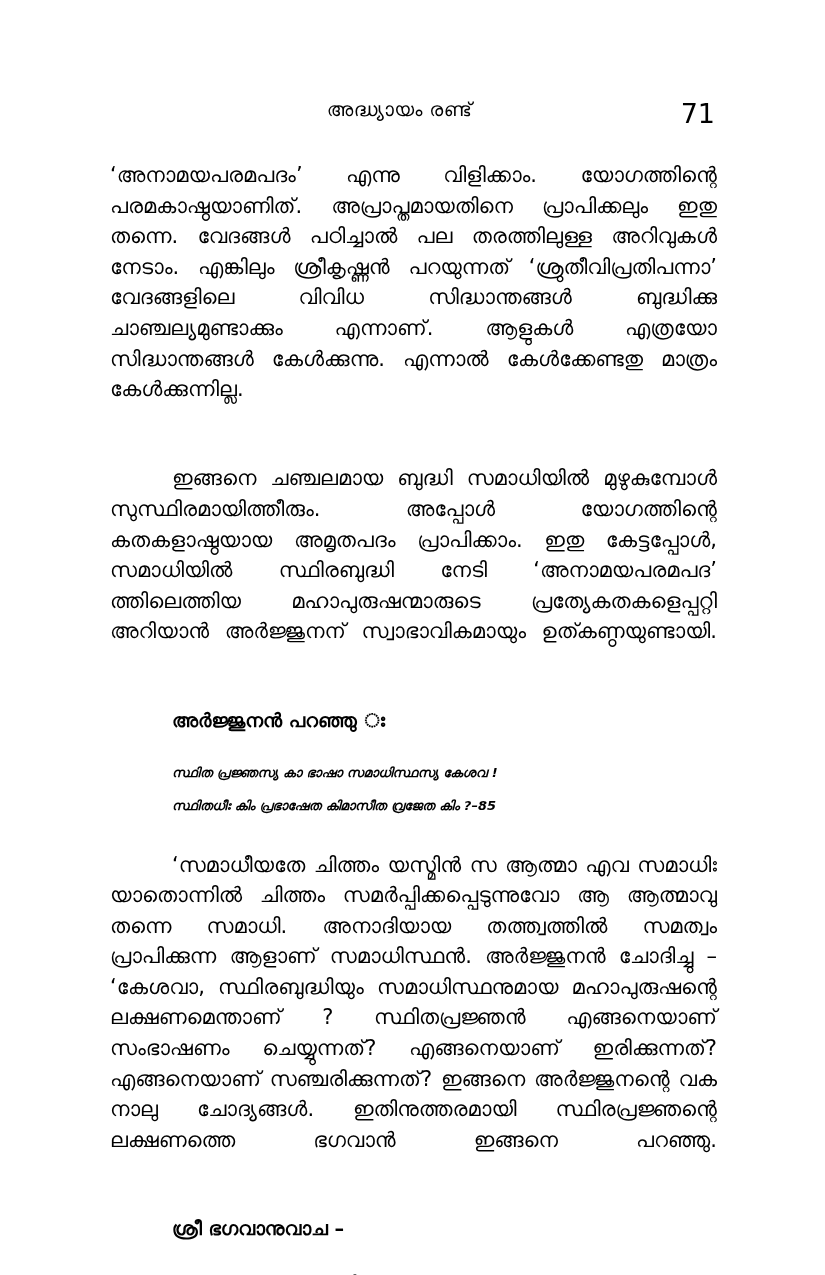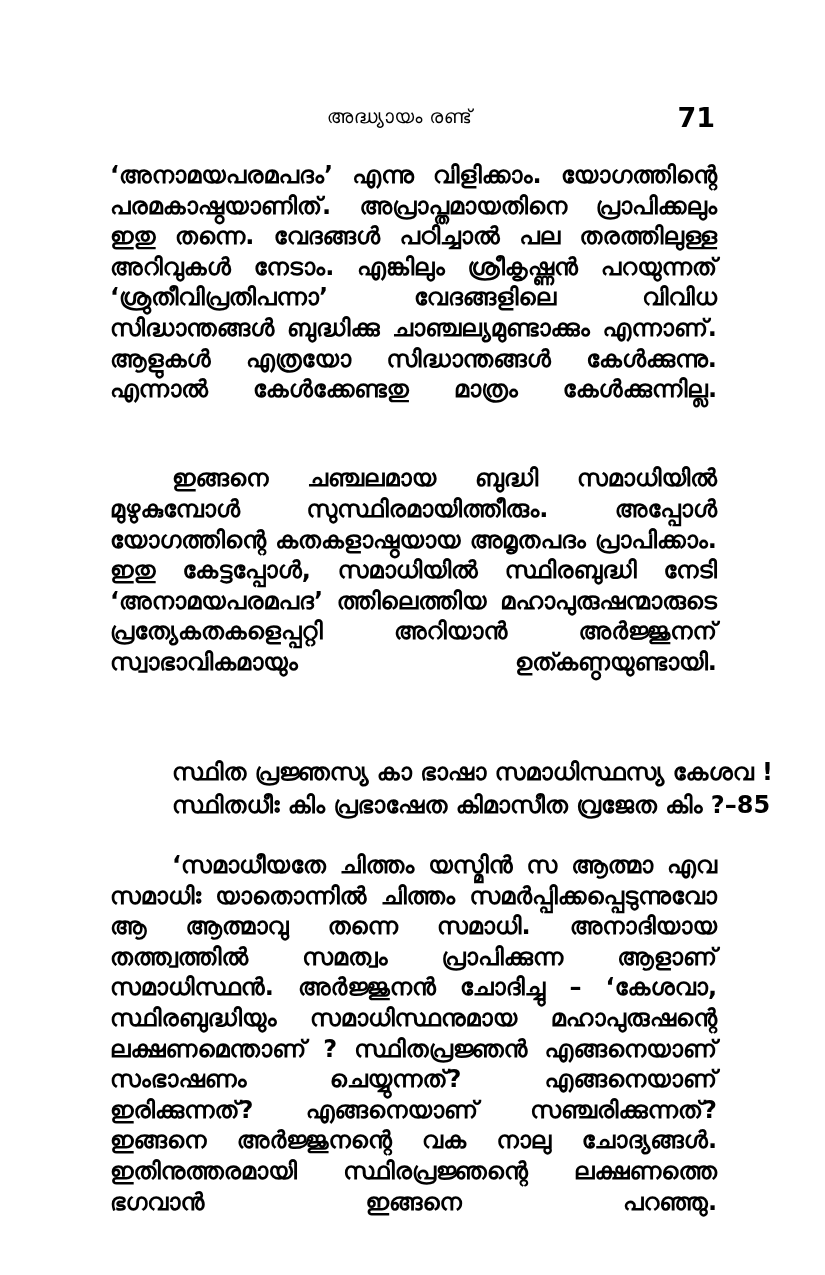--- a/index.html
+++ b/index.html
@@ -23,59 +23,58 @@
   }
 
   
   .header-row {
     position: absolute;
     left: 110px;
     top: 100px;
     width: 605px;
     height: 34px;
     display: flex;
-    align-items: center;
+    align-items: flex-start;
   }
   .header-title {
     flex: 1 1 auto;
     text-align: center;
     font-family: "DejaVu Sans", "Liberation Sans", sans-serif;
     font-size: 19.5px;
     letter-spacing: 0.4px;
     line-height: 1;
     padding-left: 34px;
     white-space: nowrap;
   }
   .page-number {
     flex: 0 0 auto;
     font-family: "DejaVu Sans", "Liberation Sans", sans-serif;
     font-size: 27px;
-    font-weight: 700;
+    font-weight: 400;
     line-height: 1;
     width: 60px;
     text-align: right;
   }
 
   
   .content {
     position: absolute;
     left: 110px;
     top: 160px;
     width: 607px;
   }
 
   p.body-par {
     margin: 0 0 0 0;
     font-family: "DejaVu Sans", "Liberation Sans", sans-serif;
-    font-size: 24px;
+    font-size: 21px;
     line-height: 30.6px;
     text-align: justify;
     text-justify: inter-word;
     word-spacing: 0.5px;
-    font-weight: bold;
   }
   p.body-par.indent {
     text-indent: 62px;
   }
   
   p.body-par.force-justify::after {
     content: "";
     display: inline-block;
     width: 100%;
   }
@@ -88,24 +87,25 @@
     font-family: "DejaVu Sans", "Liberation Sans", sans-serif;
     font-size: 19.2px;
     font-weight: bold;
     line-height: 30px;
     margin-left: 62px;
     white-space: nowrap;
   }
 
   .verse {
     font-family: "DejaVu Sans", "Liberation Sans", sans-serif;
-    font-size: 24px;
+    font-size: 13px;
     font-weight: bold;
     line-height: 33px;
     margin-left: 62px;
+    font-style: italic;
   }
   .verse .verse-line {
     display: block;
     white-space: nowrap;
   }
 </style>
 </head>
 <body>
 
 <div class="page">
@@ -118,34 +118,36 @@
   <div class="content">
 
     <p class="body-par force-justify">‘അനാമയപരമപദം’ എന്നു വിളിക്കാം. യോഗത്തിന്റെ പരമകാഷ്ഠയാണിത്. അപ്രാപ്തമായതിനെ പ്രാപിക്കലും ഇതു തന്നെ. വേദങ്ങൾ പഠിച്ചാൽ പല തരത്തിലുള്ള അറിവുകൾ നേടാം. എങ്കിലും ശ്രീകൃഷ്ണൻ പറയുന്നത് ‘ശ്രുതീവിപ്രതിപന്നാ’ വേദങ്ങളിലെ വിവിധ സിദ്ധാന്തങ്ങൾ ബുദ്ധിക്കു ചാഞ്ചല്യമുണ്ടാക്കും എന്നാണ്. ആളുകൾ എത്രയോ സിദ്ധാന്തങ്ങൾ കേൾക്കുന്നു. എന്നാൽ കേൾക്കേണ്ടതു മാത്രം കേൾക്കുന്നില്ല.</p>
 
     <div class="gap-md"></div>
 
     <p class="body-par indent force-justify">ഇങ്ങനെ ചഞ്ചലമായ ബുദ്ധി സമാധിയിൽ മുഴുകുമ്പോൾ സുസ്ഥിരമായിത്തീരും. അപ്പോൾ യോഗത്തിന്റെ കതകളാഷ്ഠയായ അമൃതപദം പ്രാപിക്കാം. ഇതു കേട്ടപ്പോൾ, സമാധിയിൽ സ്ഥിരബുദ്ധി നേടി ‘അനാമയപരമപദ’ ത്തിലെത്തിയ മഹാപുരുഷന്മാരുടെ പ്രത്യേകതകളെപ്പറ്റി അറിയാൻ അർജ്ജുനന് സ്വാഭാവികമായും ഉത്കണ്ഠയുണ്ടായി.</p>
 
     <div class="gap-md"></div>
 
+    <div class="sub-head">അർജ്ജുനൻ  പറഞ്ഞു  ഃ</div>
 
     <div class="gap-sm"></div>
 
     <div class="verse">
       <span class="verse-line">സ്ഥിത പ്രജ്ഞസ്യ കാ ഭാഷാ സമാധിസ്ഥസ്യ കേശവ !</span>
       <span class="verse-line">സ്ഥിതധീഃ കിം പ്രഭാഷേത കിമാസീത വ്രജേത കിം ?–85</span>
     </div>
 
     <div class="gap-md"></div>
 
     <p class="body-par indent force-justify">‘സമാധീയതേ ചിത്തം യസ്മിൻ സ ആത്മാ എവ സമാധിഃ യാതൊന്നിൽ ചിത്തം സമർപ്പിക്കപ്പെടുന്നുവോ ആ ആത്മാവു തന്നെ സമാധി. അനാദിയായ തത്ത്വത്തിൽ സമത്വം പ്രാപിക്കുന്ന ആളാണ് സമാധിസ്ഥൻ. അർജ്ജുനൻ ചോദിച്ചു – ‘കേശവാ, സ്ഥിരബുദ്ധിയും സമാധിസ്ഥനുമായ മഹാപുരുഷന്റെ ലക്ഷണമെന്താണ് ? സ്ഥിതപ്രജ്ഞൻ എങ്ങനെയാണ് സംഭാഷണം ചെയ്യുന്നത്? എങ്ങനെയാണ് ഇരിക്കുന്നത്? എങ്ങനെയാണ് സഞ്ചരിക്കുന്നത്? ഇങ്ങനെ അർജ്ജുനന്റെ വക നാലു ചോദ്യങ്ങൾ. ഇതിനുത്തരമായി സ്ഥിരപ്രജ്ഞന്റെ ലക്ഷണത്തെ ഭഗവാൻ ഇങ്ങനെ പറഞ്ഞു.</p>
 
     <div class="gap-md"></div>
 
+    <div class="sub-head">ശ്രീ  ഭഗവാനുവാച  –</div>
 
     <div class="gap-sm"></div>
 
     <div class="verse">
       <span class="verse-line">ആത്മന്യേവാത്മനാ തുഷ്ടഃ സ്ഥിത പ്രജ്ഞസ്തദോച്യതേ –55</span>
     </div>
 
     <div class="gap-md"></div>
 
   </div>

